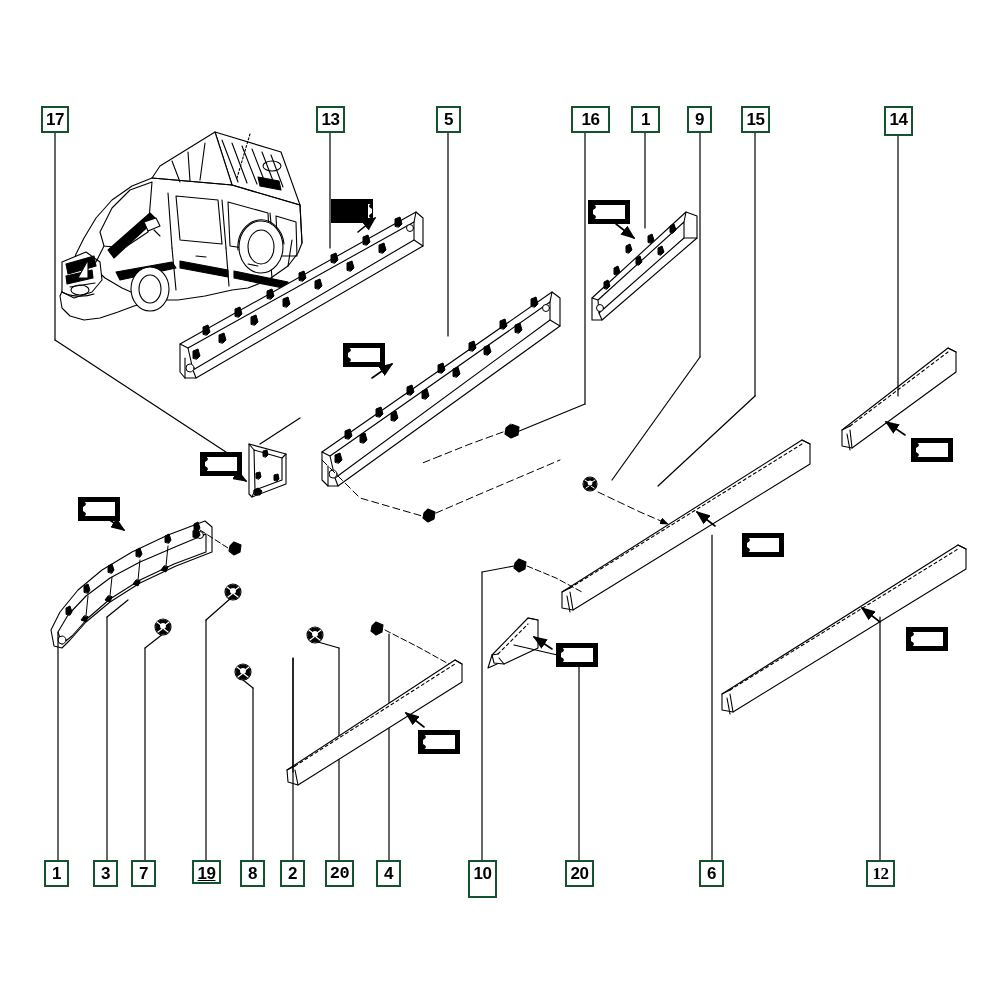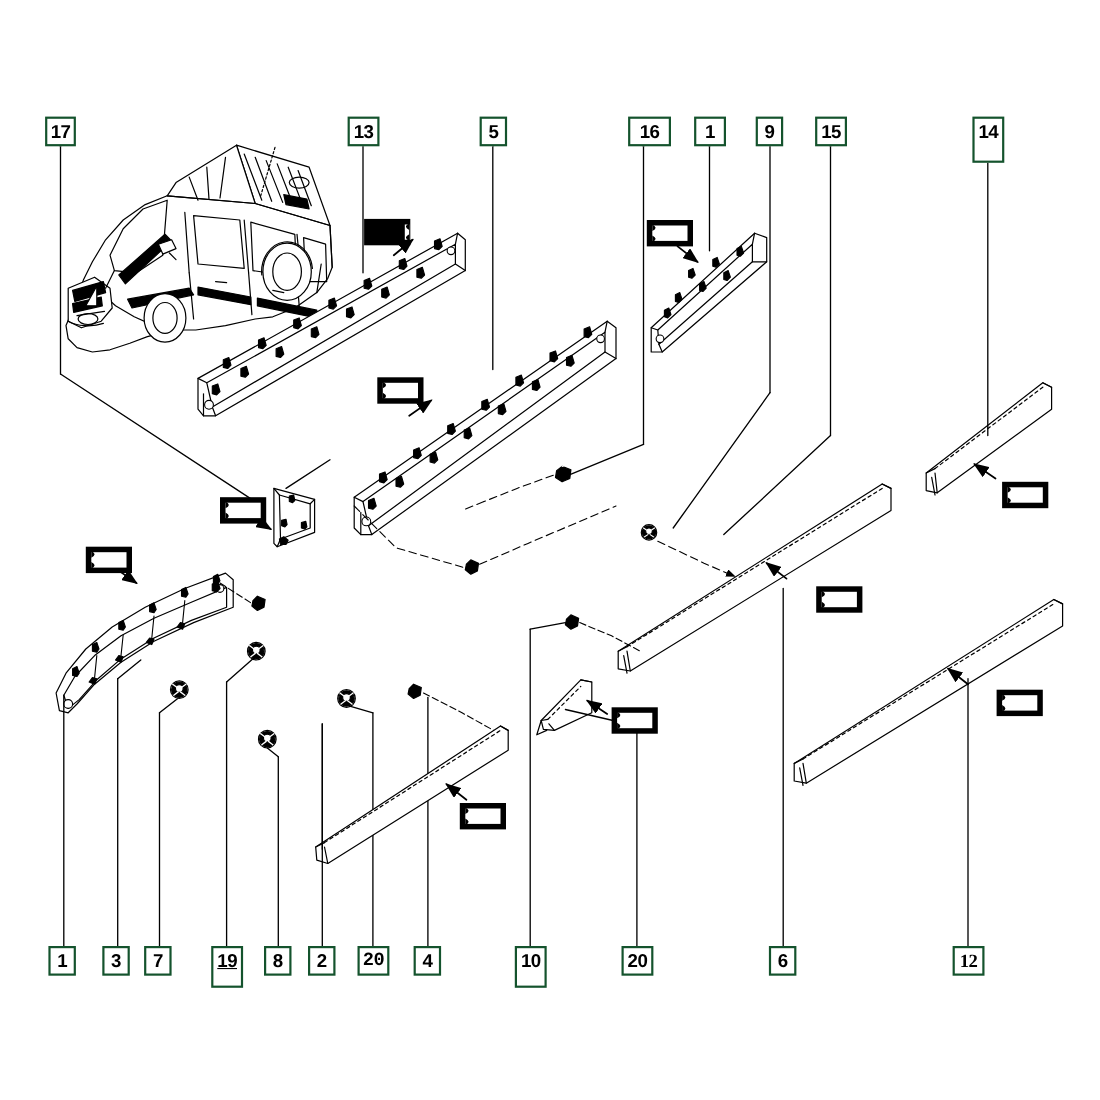--- a/index.html
+++ b/index.html
@@ -435,26 +435,26 @@
     </g>
   </svg>
 
   <div class="ref-box" style="left:41px;  top:106px; width:28px; height:27px;">17</div>
   <div class="ref-box" style="left:316px; top:106px; width:29px; height:27px;">13</div>
   <div class="ref-box" style="left:436px; top:106px; width:25px; height:27px;">5</div>
   <div class="ref-box" style="left:571px; top:106px; width:39px; height:27px;">16</div>
   <div class="ref-box" style="left:631px; top:106px; width:29px; height:27px;">1</div>
   <div class="ref-box" style="left:687px; top:106px; width:25px; height:27px;">9</div>
   <div class="ref-box" style="left:741px; top:106px; width:29px; height:27px;">15</div>
-  <div class="ref-box" style="left:884px; top:106px; width:29px; height:42px;">14</div>
+  <div class="ref-box" style="left:884px; top:106px; width:29px; height:30px;">14</div>
 
   <div class="ref-box" style="left:44px;  top:860px; width:25px; height:27px;">1</div>
   <div class="ref-box" style="left:93px;  top:860px; width:25px; height:27px;">3</div>
   <div class="ref-box" style="left:131px; top:860px; width:25px; height:27px;">7</div>
-  <div class="ref-box" style="left:192px; top:860px; width:29px; height:38px;text-decoration:underline;">19</div>
+  <div class="ref-box" style="left:192px; top:860px; width:29px; height:24px;text-decoration:underline;">19</div>
   <div class="ref-box" style="left:240px; top:860px; width:25px; height:27px;">8</div>
   <div class="ref-box" style="left:280px; top:860px; width:25px; height:27px;">2</div>
   <div class="ref-box" style="left:325px; top:860px; width:29px; height:27px;font-family:Liberation Mono, monospace;">20</div>
   <div class="ref-box" style="left:376px; top:860px; width:25px; height:27px;">4</div>
   <div class="ref-box" style="left:468px; top:860px; width:29px; height:38px;">10</div>
   <div class="ref-box" style="left:565px; top:860px; width:29px; height:27px;">20</div>
   <div class="ref-box" style="left:699px; top:860px; width:25px; height:27px;">6</div>
   <div class="ref-box" style="left:866px; top:860px; width:29px; height:27px;font-family:Liberation Serif, serif;">12</div>
 
   <svg style="position:absolute;left:0;top:0;width:1000px;height:1000px;pointer-events:none" viewBox="0 0 1000 1000" xmlns="http://www.w3.org/2000/svg">

